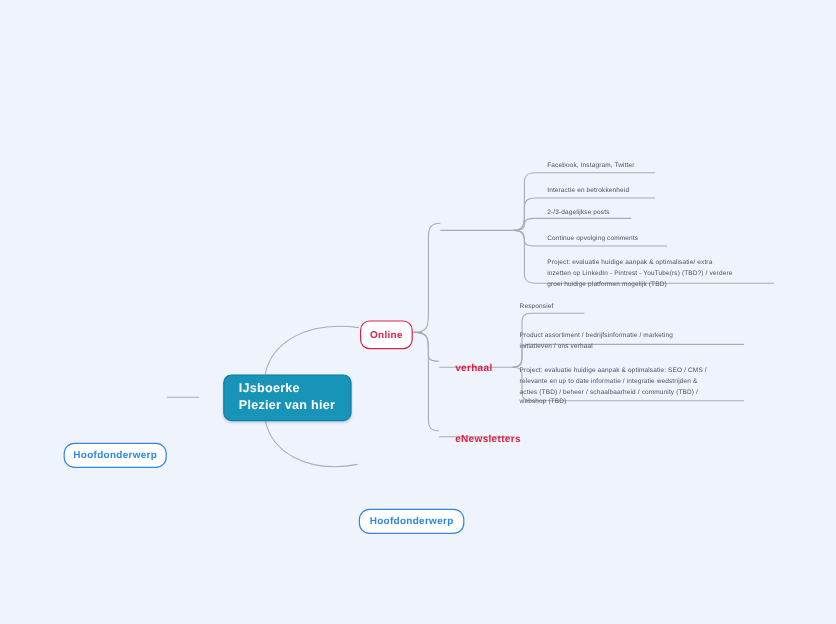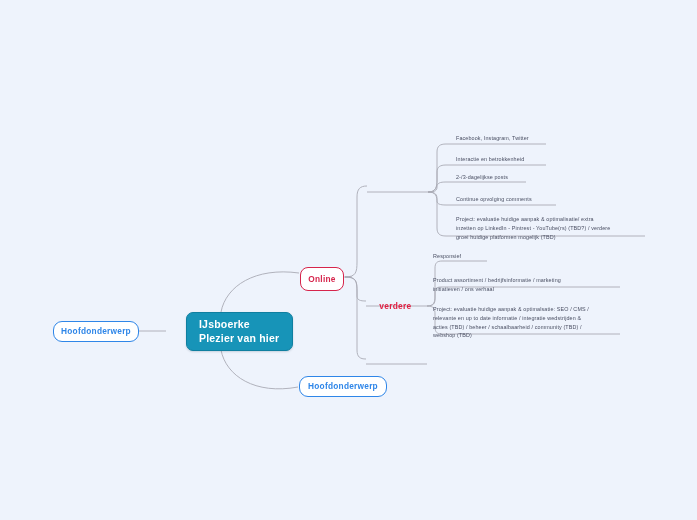--- a/index.html
+++ b/index.html
@@ -56,20 +56,21 @@
   }
 
   .node-blue {
     background: #ffffff;
     border: 1.6px solid #2f86e8;
     border-radius: 9px;
     color: #2f86e8;
     font-weight: bold;
     font-size: 8.3px;
     letter-spacing: .25px;
+    margin-top: 48px;
   }
 
   .node-red {
     background: #ffffff;
     border: 1.6px solid #d6244b;
     border-radius: 8px;
     color: #d6244b;
     font-weight: bold;
     font-size: 8.3px;
     letter-spacing: .25px;
@@ -156,23 +157,26 @@
   <div class="node node-red" style="left:300px; top:267px; width:44px; height:24px;">
     <span>Online</span>
   </div>
 
   <div class="node node-blue" style="left:299px; top:376px; width:88px; height:21px;">
     <span>Hoofdonderwerp</span>
   </div>
 
 
   <div class="label-red" style="left:369px; top:291px;">
-    <span>verdere</span>
+    <span>verhaal</span>
   </div>
 
+  <div class="label-red" style="left:369px; top:350px;">
+    <span>eNewsletters</span>
+  </div>
 
   <div class="leaf" style="left:456px; top:134px; width:180px;">Facebook, Instagram, Twitter</div>
 
   <div class="leaf" style="left:456px; top:155px; width:180px;">Interactie en betrokkenheid</div>
 
   <div class="leaf" style="left:456px; top:173px; width:180px;">2-/3-dagelijkse posts</div>
 
   <div class="leaf" style="left:456px; top:195px; width:180px;">Continue opvolging comments</div>
 
   <div class="leaf" style="left:456px; top:215px; width:195px;">Project: evaluatie huidige aanpak &amp; optimalisatie/ extra

